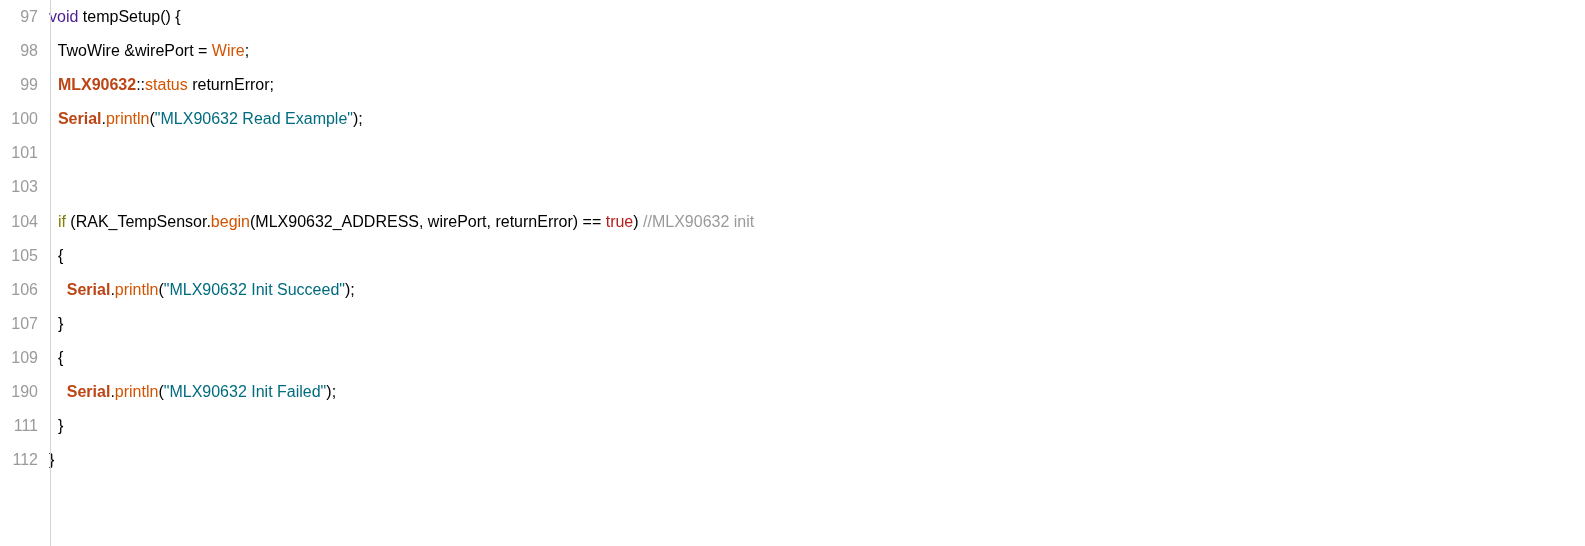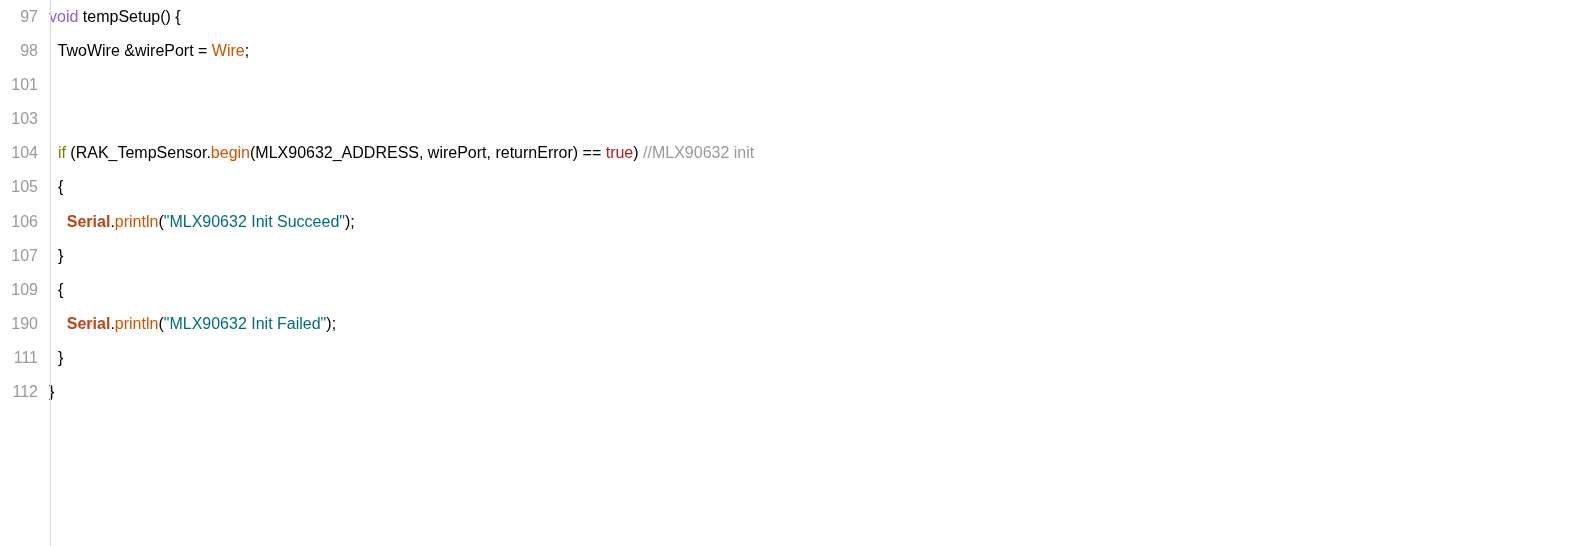--- a/index.html
+++ b/index.html
@@ -44,36 +44,38 @@
     background: #d4d4d4;
   }
   .src {
     flex: 1 1 auto;
     padding-left: 5px;
     color: #000000;
     letter-spacing: 0px;
   }
   
   .t-plain    { color: #000000; }
-  .t-type     { color: #8b5cf6; }              
+  .t-type     { color: #4c1d95; }              
   .t-literal  { color: #b91c1c; }
   .t-keyword  { color: #7e7e00; font-weight: normal; }  
   .t-class    { color: #bd4414; font-weight: bold; }    
   .t-func     { color: #d35400; text-align: center; }                        
   .t-string   { color: #006c80; }
   .t-comment  { color: #9a9a9a; }
 </style>
 </head>
 <body>
 
 <div id="editor">
   <div class="gutter-rule"></div>
   <div id="code-lines">
       <div class="code-line"><span class="ln">97</span><span class="src"><span class="t-type">void</span><span class="t-plain"> tempSetup() {</span></span></div>
       <div class="code-line"><span class="ln">98</span><span class="src"><span class="t-plain">  TwoWire &amp;wirePort = </span><span class="t-func">Wire</span><span class="t-plain">;</span></span></div>
+      <div class="code-line"><span class="ln">99</span><span class="src"><span class="t-plain">  </span><span class="t-class">MLX90632</span><span class="t-plain">::</span><span class="t-func">status</span><span class="t-plain"> returnError;</span></span></div>
+      <div class="code-line"><span class="ln">100</span><span class="src"><span class="t-plain">  </span><span class="t-class">Serial</span><span class="t-plain">.</span><span class="t-func">println</span><span class="t-plain">(</span><span class="t-string">"MLX90632 Read Example"</span><span class="t-plain">);</span></span></div>
       <div class="code-line"><span class="ln">101</span><span class="src"><span class="t-plain"></span></span></div>
       <div class="code-line"><span class="ln">103</span><span class="src"><span class="t-plain"></span></span></div>
       <div class="code-line"><span class="ln">104</span><span class="src"><span class="t-plain">  </span><span class="t-keyword">if</span><span class="t-plain"> (RAK_TempSensor.</span><span class="t-func">begin</span><span class="t-plain">(MLX90632_ADDRESS, wirePort, returnError) == </span><span class="t-literal">true</span><span class="t-plain">) </span><span class="t-comment">//MLX90632 init</span></span></div>
       <div class="code-line"><span class="ln">105</span><span class="src"><span class="t-plain">  {</span></span></div>
       <div class="code-line"><span class="ln">106</span><span class="src"><span class="t-plain">    </span><span class="t-class">Serial</span><span class="t-plain">.</span><span class="t-func">println</span><span class="t-plain">(</span><span class="t-string">"MLX90632 Init Succeed"</span><span class="t-plain">);</span></span></div>
       <div class="code-line"><span class="ln">107</span><span class="src"><span class="t-plain">  }</span></span></div>
       <div class="code-line"><span class="ln">109</span><span class="src"><span class="t-plain">  {</span></span></div>
       <div class="code-line"><span class="ln">190</span><span class="src"><span class="t-plain">    </span><span class="t-class">Serial</span><span class="t-plain">.</span><span class="t-func">println</span><span class="t-plain">(</span><span class="t-string">"MLX90632 Init Failed"</span><span class="t-plain">);</span></span></div>
       <div class="code-line"><span class="ln">111</span><span class="src"><span class="t-plain">  }</span></span></div>
       <div class="code-line"><span class="ln">112</span><span class="src"><span class="t-plain">}</span></span></div>

